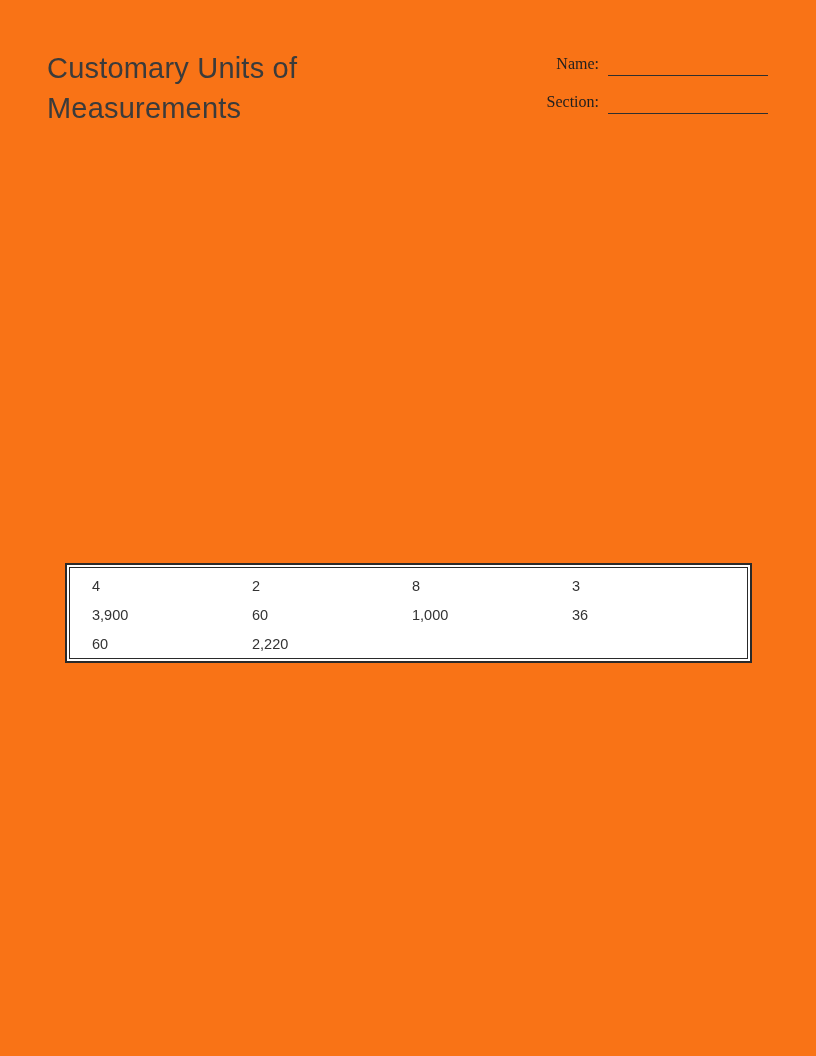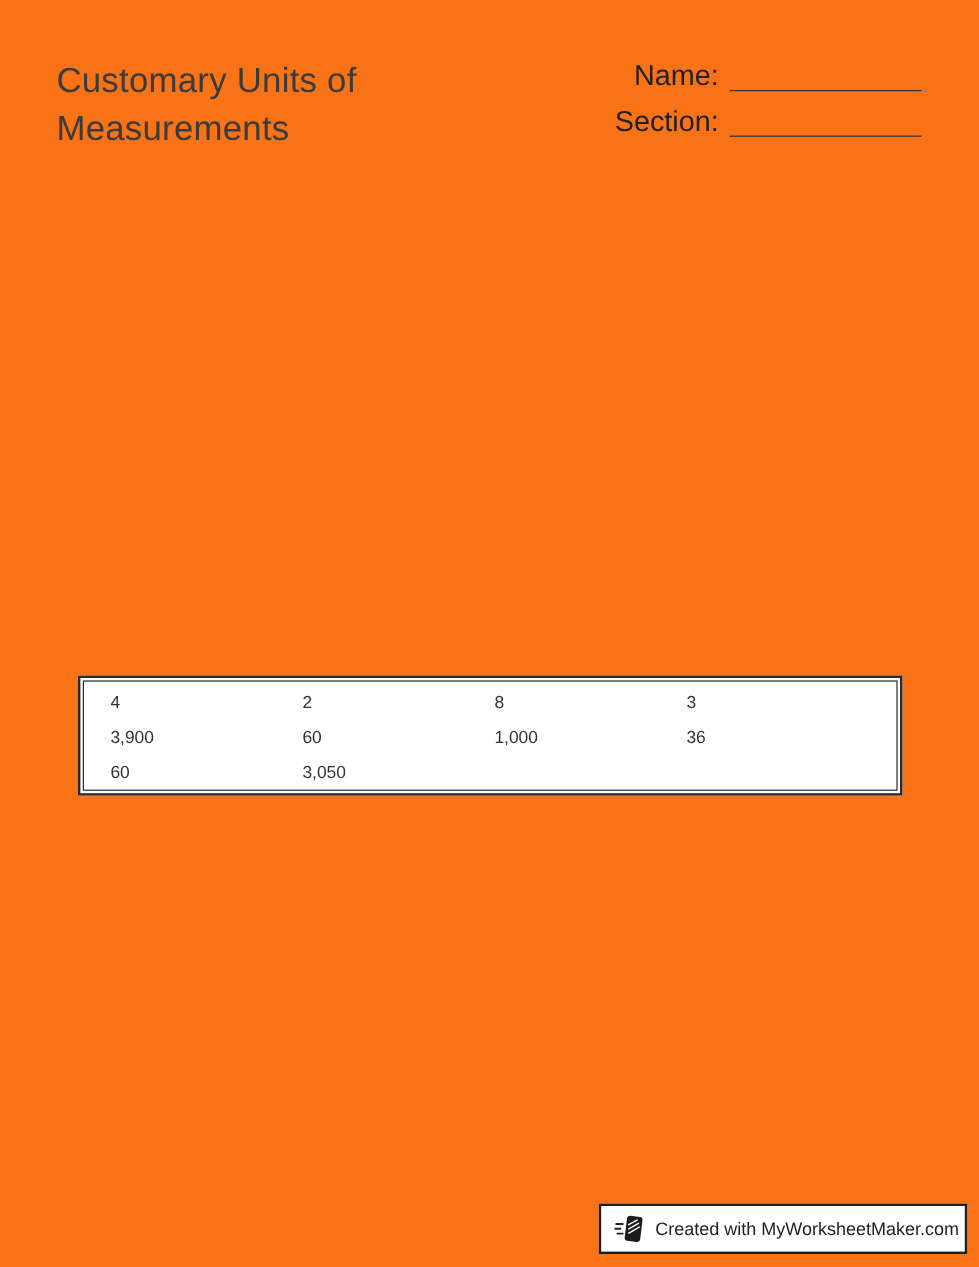--- a/index.html
+++ b/index.html
@@ -34,22 +34,22 @@
     right: 48px;
   }
   .field-row {
     display: flex;
     align-items: flex-end;
     justify-content: flex-end;
     height: 26px;
     margin-bottom: 12px;
   }
   .field-label {
-    font-family: Liberation Sans, sans-serif;
-    font-size: 24px;
+    font-family: Liberation Serif, serif;
+    font-size: 16px;
     line-height: 24px;
     color: #1f1f1f;
     padding-right: 9px;
   }
   .field-line {
     width: 160px;
     height: 26px;
     border-bottom: 1.5px solid #2f2f2f;
   }
 
@@ -145,39 +145,21 @@
       <div class="word-bank-grid">
         <span class="word-bank-cell">4</span>
         <span class="word-bank-cell">2</span>
         <span class="word-bank-cell">8</span>
         <span class="word-bank-cell">3</span>
         <span class="word-bank-cell">3,900</span>
         <span class="word-bank-cell">60</span>
         <span class="word-bank-cell">1,000</span>
         <span class="word-bank-cell">36</span>
         <span class="word-bank-cell">60</span>
-        <span class="word-bank-cell">3,050</span>
+        <span class="word-bank-cell">2,220</span>
         <span class="word-bank-cell"></span>
         <span class="word-bank-cell"></span>
       </div>
     </div>
   </div>
 
-  <div class="credit-box">
-    <svg class="logo-icon" width="26" height="26" viewBox="0 0 26 26" aria-hidden="true">
-      <g stroke="#222222" stroke-width="1.6" stroke-linecap="round">
-        <line x1="1.5" y1="9" x2="7" y2="9"></line>
-        <line x1="0.5" y1="13" x2="5" y2="13"></line>
-        <line x1="2.5" y1="17" x2="7" y2="17"></line>
-      </g>
-      <g transform="rotate(7 16 13)">
-        <rect x="9.5" y="2.5" width="13" height="21" rx="2.5" fill="#1c1c1c"></rect>
-        <g stroke="#ffffff" stroke-width="1.3" stroke-linecap="round">
-          <line x1="11.5" y1="10" x2="18" y2="5.5"></line>
-          <line x1="12" y1="13.5" x2="19.5" y2="8"></line>
-          <line x1="12.5" y1="17" x2="20.5" y2="11"></line>
-        </g>
-      </g>
-    </svg>
-    <span class="credit-text">Created with MyWorksheetMaker.com</span>
-  </div>
 
 </div>
 
 </body></html>

